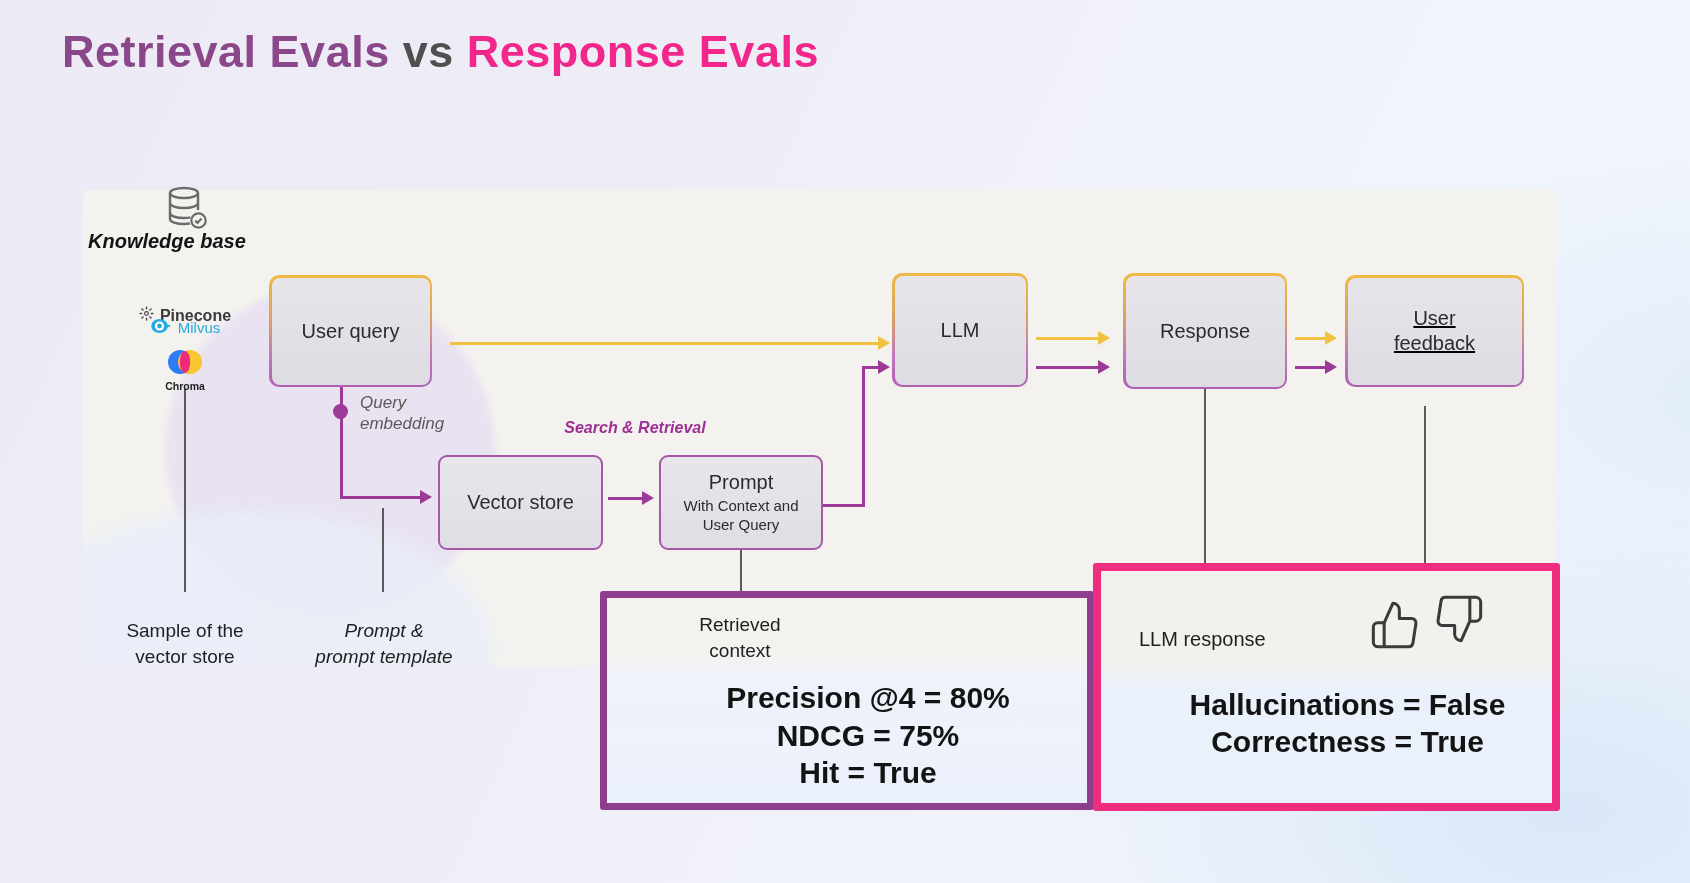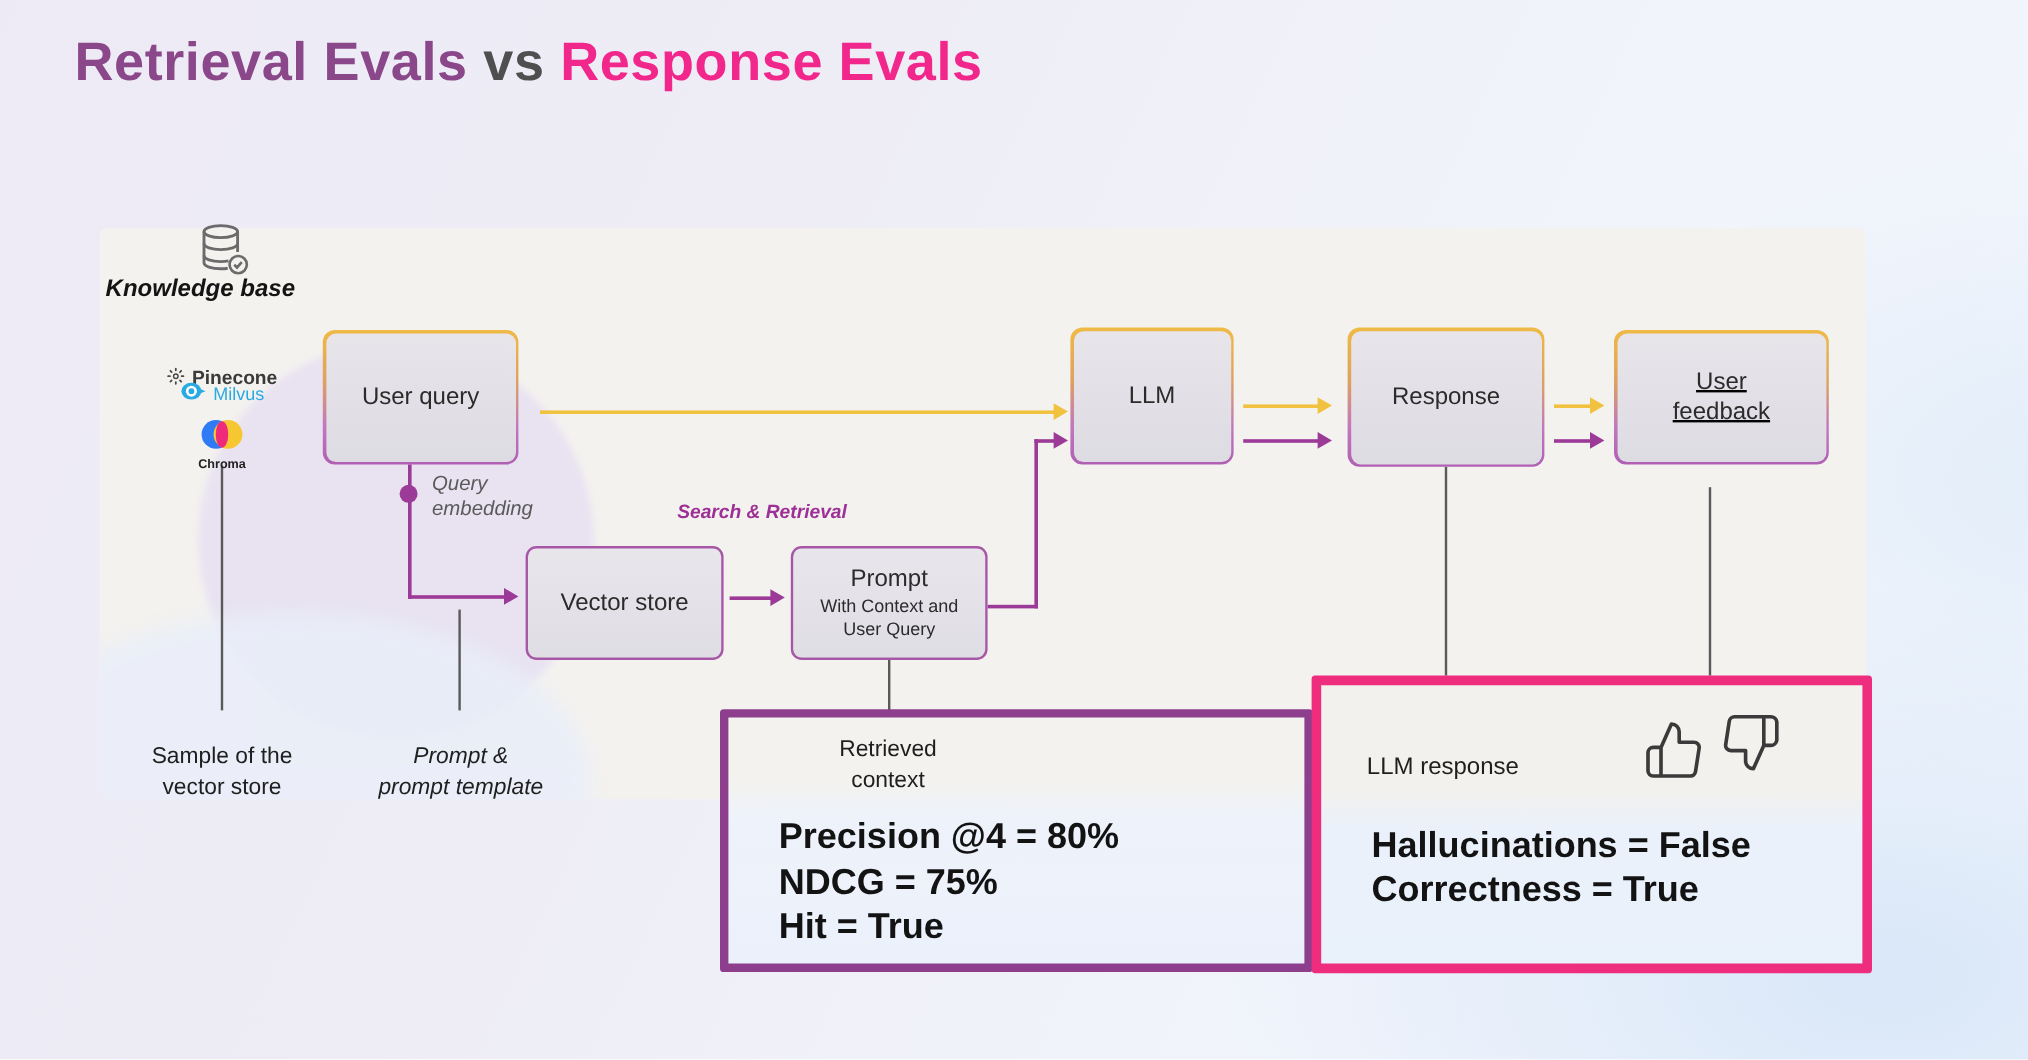--- a/index.html
+++ b/index.html
@@ -75,21 +75,21 @@
   
   .metric-box { position:absolute; z-index:5; border-radius:3px; }
   .box-retrieval { left:600px; top:591px; width:494px; height:219px; border:7px solid #8d3f8d;
       background:linear-gradient(180deg,#f4f2ee 0%,#f4f2ee 24%,#eef2fa 40%,#ebf1fb 100%); }
   .box-response { left:1093px; top:563px; width:467px; height:248px; border:8px solid #ee2d7e;
       background:linear-gradient(180deg,#f3f1ed 0%,#f3f1ed 36%,#eaf1fb 52%,#e9f1fb 100%); }
   .ctx-label { position:absolute; left:53px; top:14px; width:160px; text-align:center;
                font-size:19px; color:#1f1f1f; line-height:1.35; }
   .llmresp-label { position:absolute; left:38px; top:57px; font-size:20px; color:#1f1f1f; }
   .thumbs { position:absolute; left:268px; top:28px; display:flex; gap:12px; align-items:flex-start; }
-  .metrics { position:absolute; left:0; right:0; text-align:left; font-weight:800; color:#131313;padding-left:42px; }
+  .metrics { position:absolute; left:0; right:0; text-align:center; font-weight:800; color:#131313;padding-left:42px; }
   .box-retrieval .metrics { bottom:12px; font-size:30px; line-height:1.24; }
   .box-response .metrics { top:116px; font-size:30px; line-height:1.22; }
 </style>
 </head>
 <body>
 
 <div id="stage">
 
   <div class="title">
     <span class="t-retrieval">Retrieval Evals</span><span class="t-vs">vs</span><span class="t-response">Response Evals</span>

